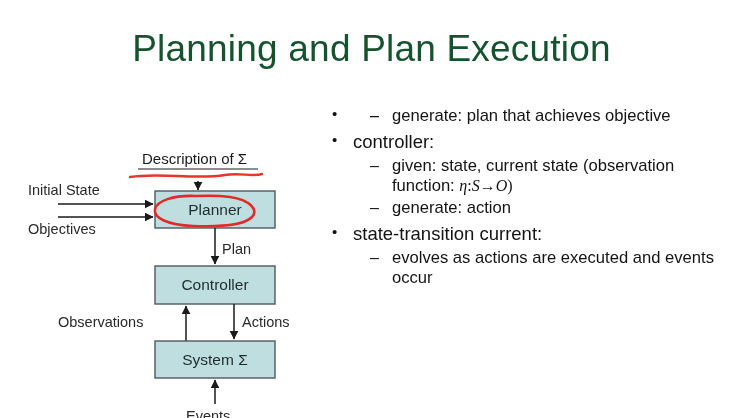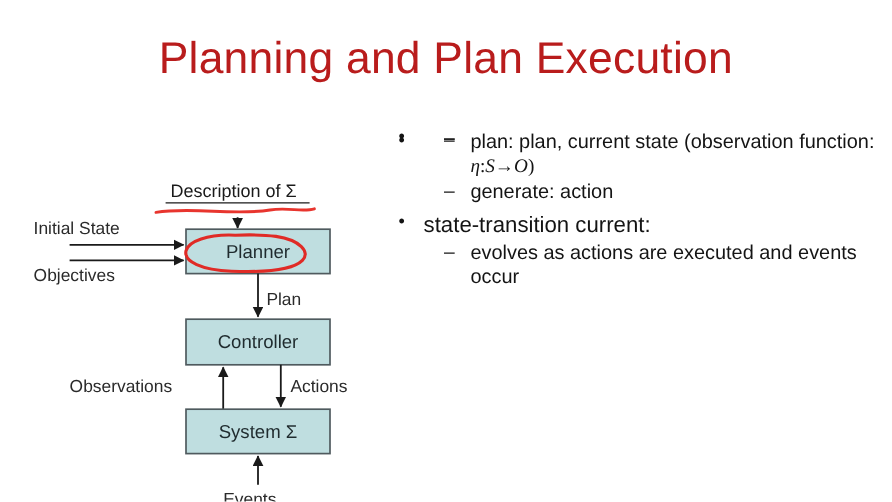--- a/index.html
+++ b/index.html
@@ -19,21 +19,21 @@
   
   #slide-title {
     position: absolute;
     left: 0;
     top: 28px;
     width: 743px;
     text-align: center;
     font-size: 37px;
     font-weight: 400;
     letter-spacing: 0.2px;
-    color: #b91c1c;
+    color: #14532d;
     white-space: nowrap;
   }
 
   
   #diagram {
     position: absolute;
     left: 0;
     top: 136px;
     width: 325px;
     height: 298px;
@@ -158,28 +158,30 @@
 <div id="bullets">
 
   <div class="lvl1">
     <span class="marker">•</span>
   </div>
   <div class="lvl2">
     <span class="marker">–</span>
   </div>
   <div class="lvl2">
     <span class="marker">–</span>
+    <span>generate: plan that achieves objective</span>
   </div>
 
   <div class="lvl1" style="margin-top:4px;">
     <span class="marker">•</span>
+    <span>controller:</span>
   </div>
   <div class="lvl2">
     <span class="marker">–</span>
-    <span>plan: plan, current state (observation function: </span><span class="mathi">η</span><span class="mathsym">:</span><span class="mathi">S</span><span class="mathsym">→</span><span class="mathi">O</span><span class="mathsym">)</span>
+    <span>given: state, current state (observation function: </span><span class="mathi">η</span><span class="mathsym">:</span><span class="mathi">S</span><span class="mathsym">→</span><span class="mathi">O</span><span class="mathsym">)</span>
   </div>
   <div class="lvl2">
     <span class="marker">–</span>
     <span>generate: action</span>
   </div>
 
   <div class="lvl1" style="margin-top:4px;">
     <span class="marker">•</span>
     <span>state-transition current:</span>
   </div>

